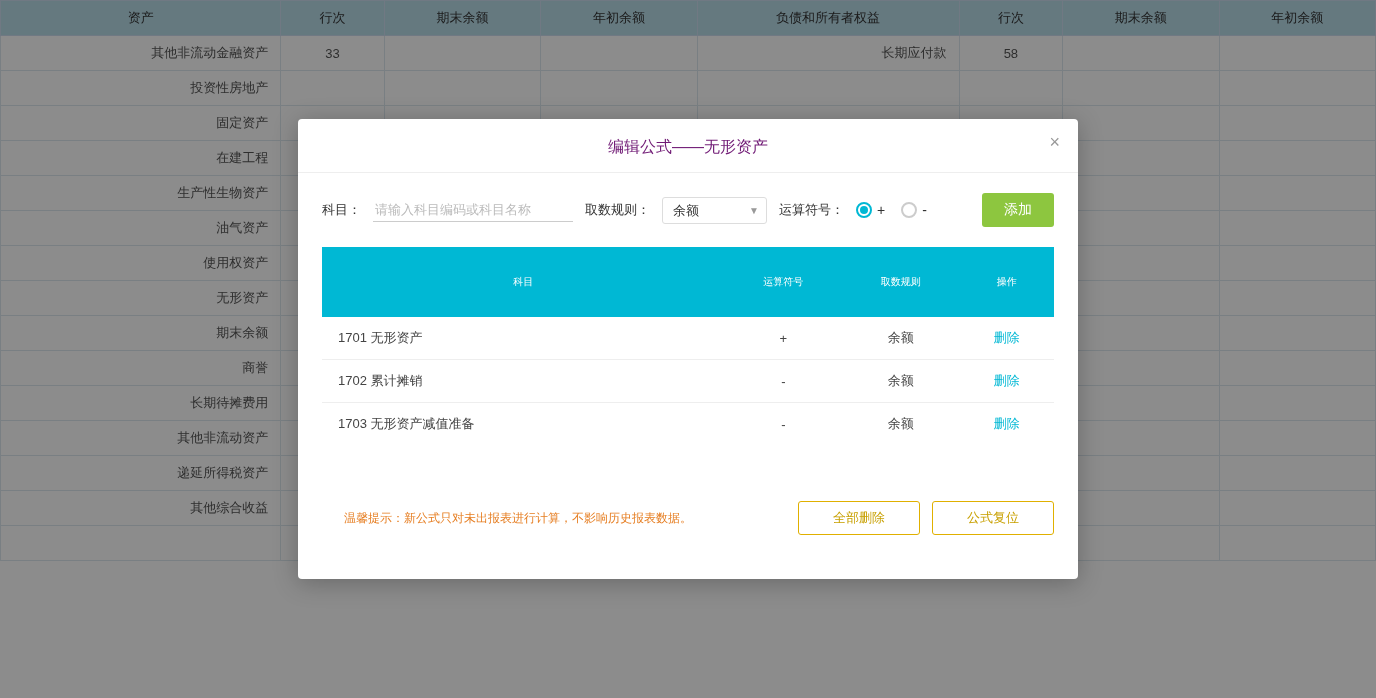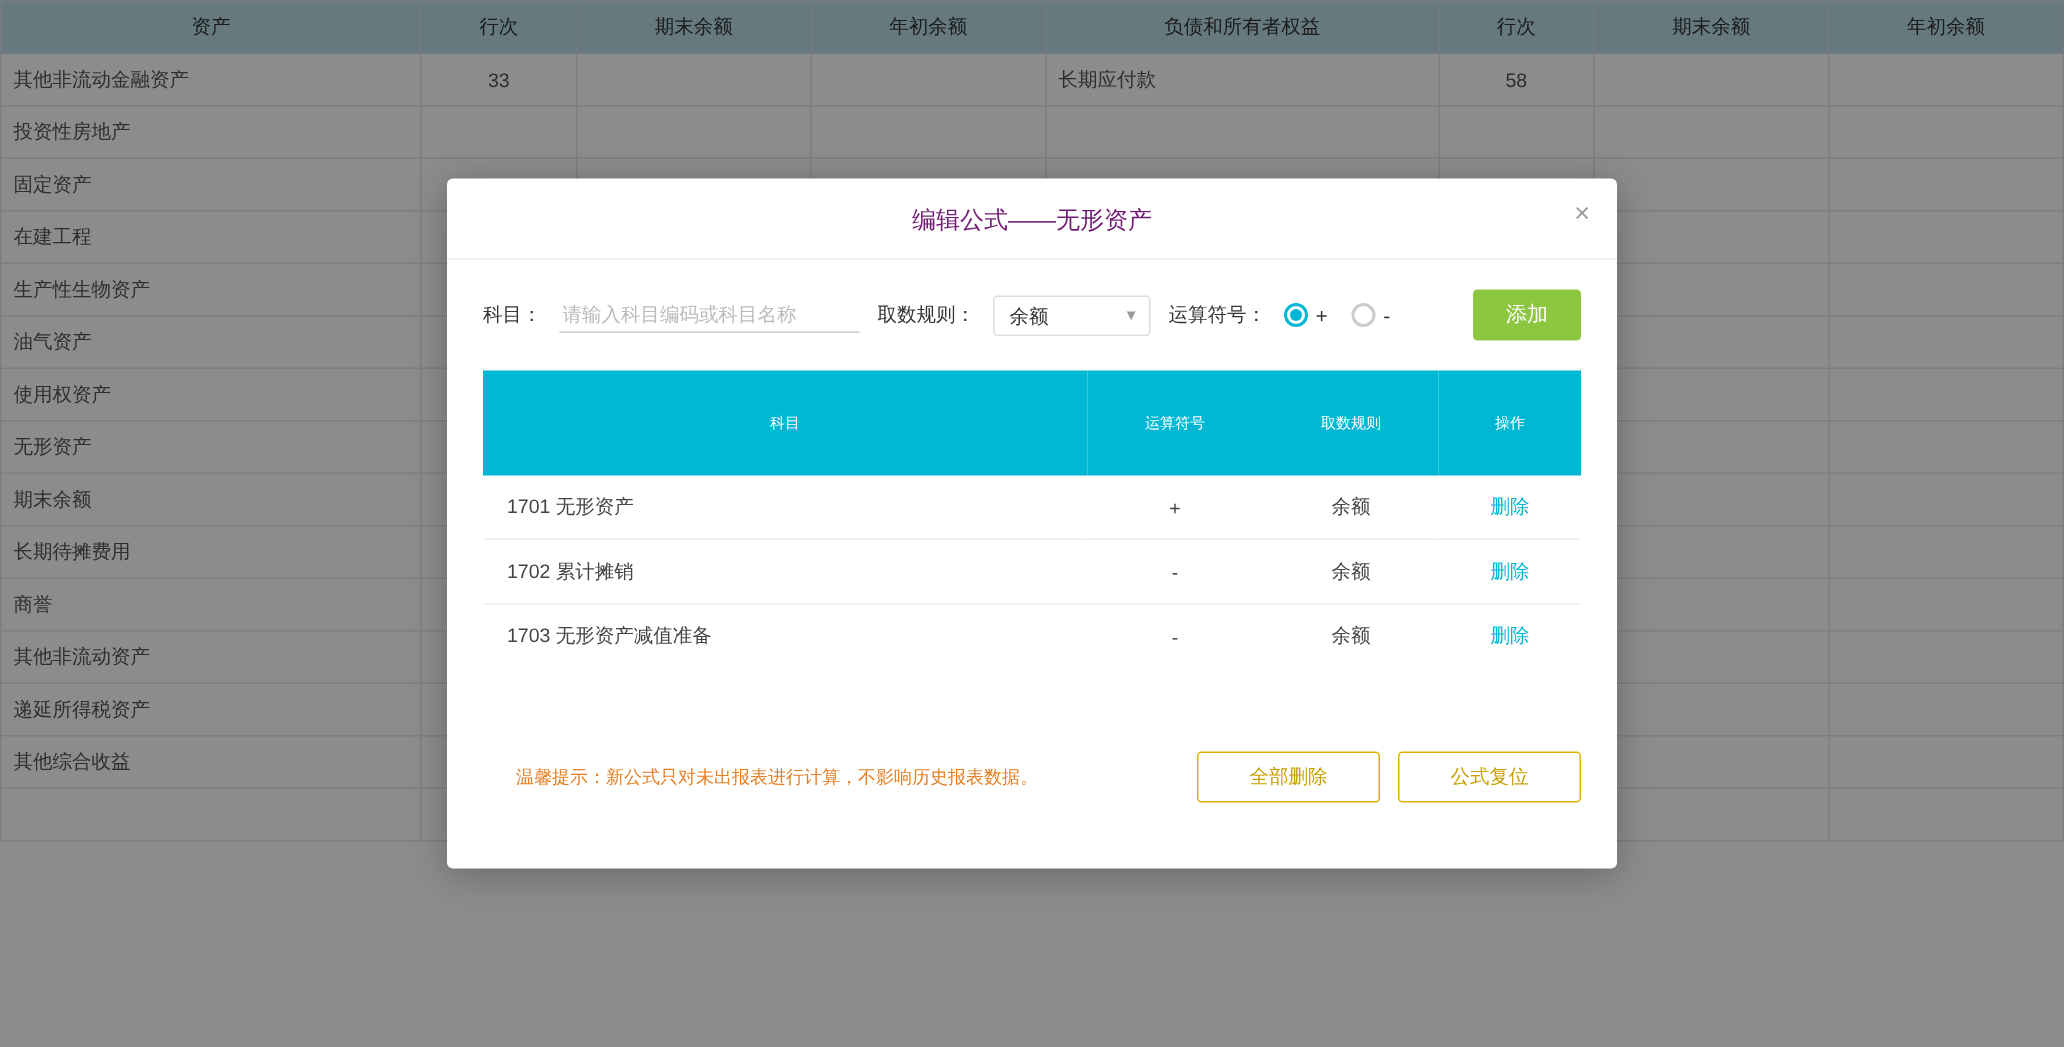--- a/index.html
+++ b/index.html
@@ -38,21 +38,21 @@
     }
 
     .bg-table td {
       padding: 8px 12px;
       border: 1px solid #dce8ef;
       color: #555;
       text-align: center;
     }
 
     .bg-table td.left-text {
-      text-align: left;
+      text-align: right;
       padding-left: 8px;
     }
 
     
     .overlay {
       position: absolute;
       top: 0; left: 0; right: 0; bottom: 0;
       background: rgba(0,0,0,0.45);
       display: flex;
       align-items: center;
@@ -385,31 +385,31 @@
           <td class="left-text">期末余额</td>
           <td></td>
           <td></td>
           <td></td>
           <td class="left-text"></td>
           <td></td>
           <td></td>
           <td></td>
         </tr>
         <tr>
+          <td class="left-text">商誉</td>
+          <td></td>
+          <td></td>
+          <td></td>
+          <td class="left-text"></td>
+          <td></td>
+          <td></td>
+          <td></td>
+        </tr>
+        <tr>
           <td class="left-text">长期待摊费用</td>
-          <td></td>
-          <td></td>
-          <td></td>
-          <td class="left-text"></td>
-          <td></td>
-          <td></td>
-          <td></td>
-        </tr>
-        <tr>
-          <td class="left-text">商誉</td>
           <td></td>
           <td></td>
           <td></td>
           <td class="left-text"></td>
           <td></td>
           <td></td>
           <td></td>
         </tr>
         <tr>
           <td class="left-text">其他非流动资产</td>

